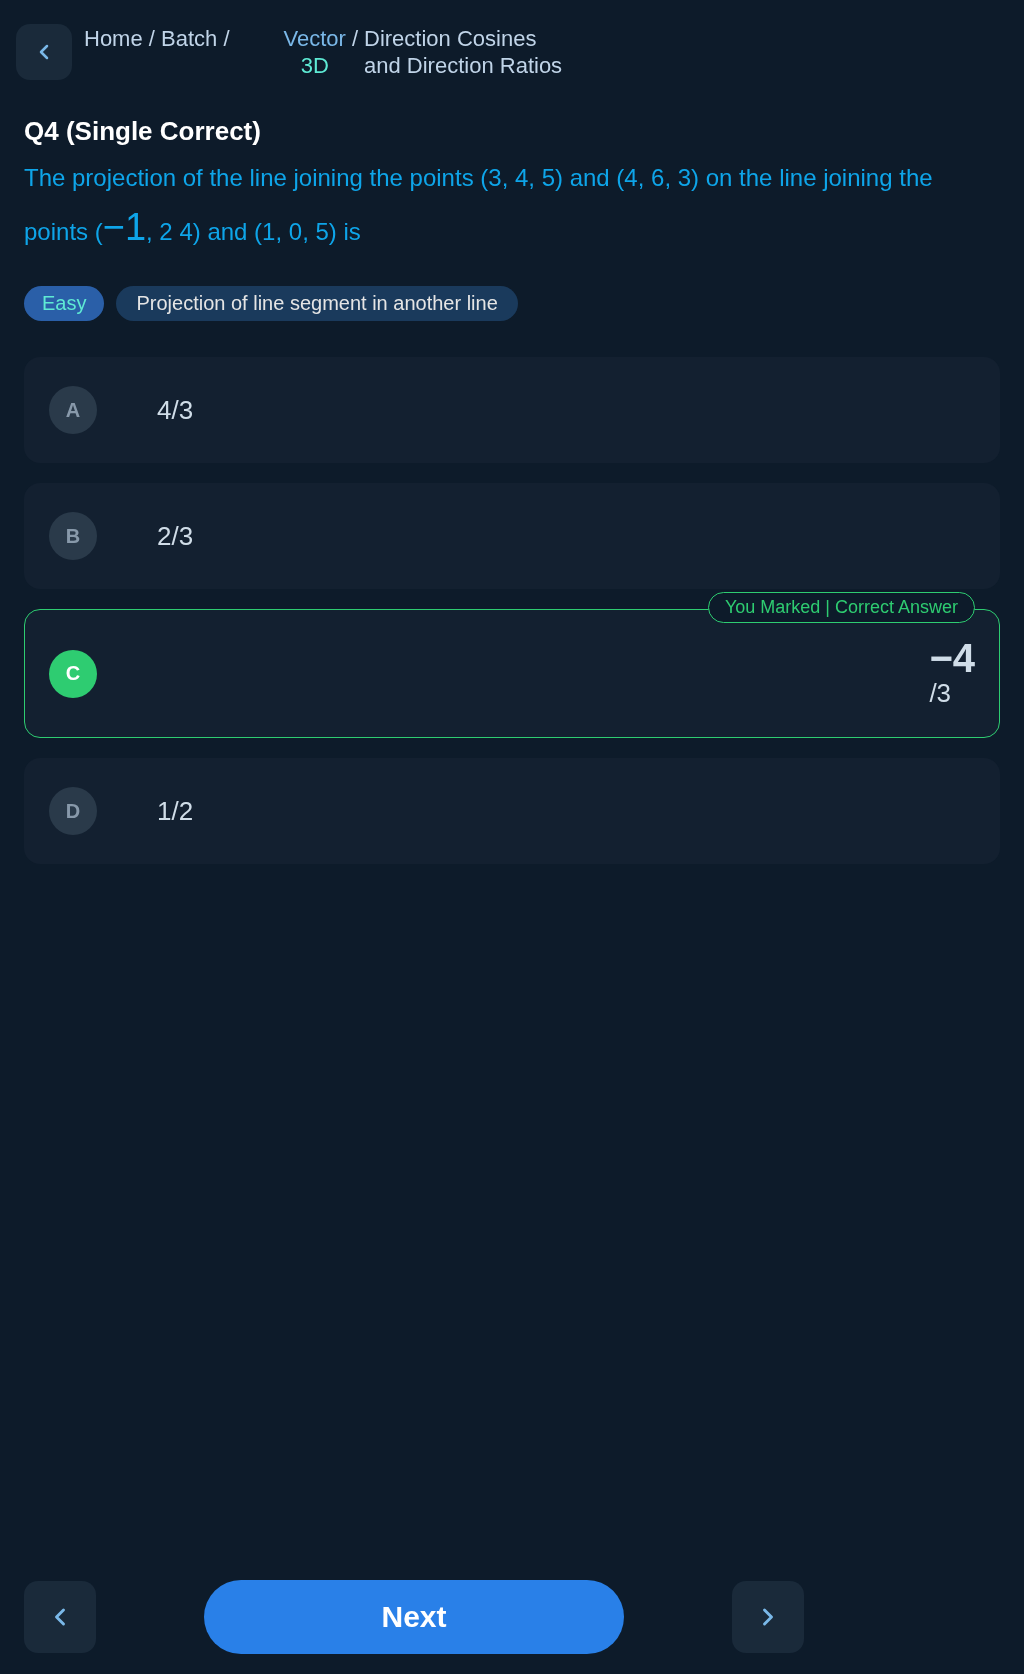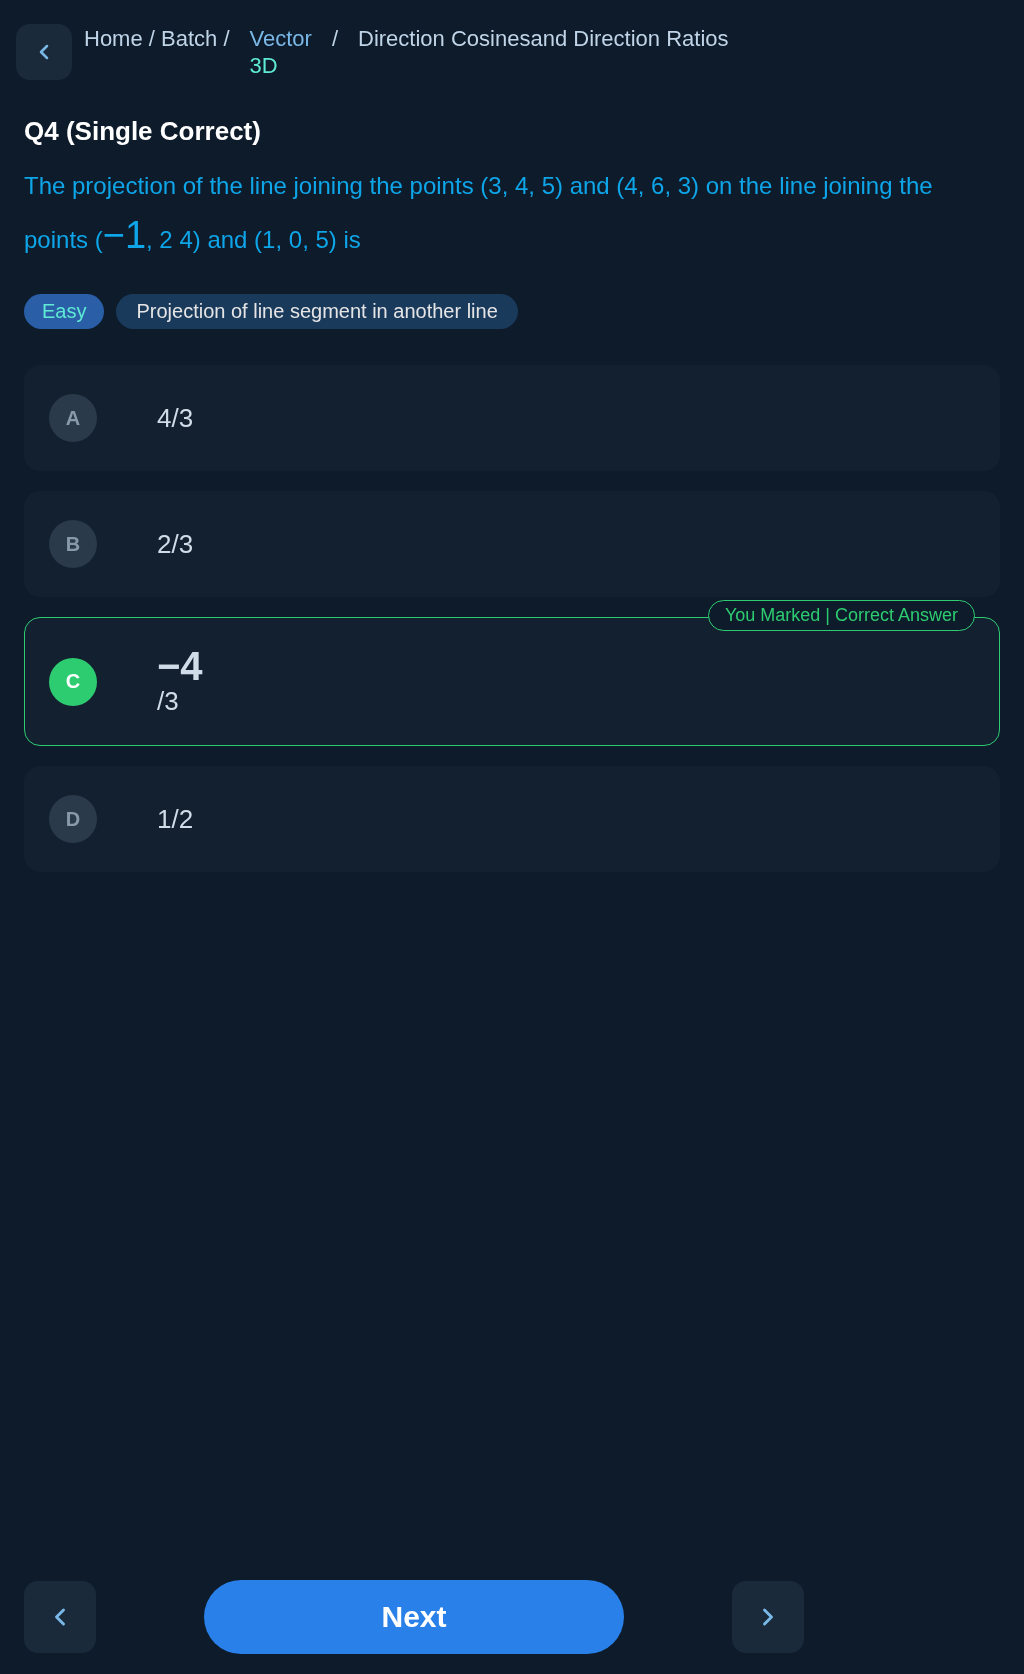--- a/index.html
+++ b/index.html
@@ -55,21 +55,21 @@
     }
 
     .content {
       padding: 20px 24px;
     }
 
     .question-label {
       font-size: 26px;
       font-weight: 700;
       color: #ffffff;
-      margin-bottom: 20px;
+      margin-bottom: 12px;
     }
 
     .question-text {
       font-size: 24px;
       color: #0ea5e9;
       line-height: 1.6;
       margin-bottom: 28px;
     }
 
     .question-text .large-char {
@@ -109,20 +109,21 @@
       margin-bottom: 20px;
       display: flex;
       align-items: center;
       gap: 20px;
       position: relative;
       border: 1.5px solid transparent;
     }
 
     .option-card.correct {
       border-color: #2ecc71;
+      justify-content: space-between;
     }
 
     .correct-badge {
       position: absolute;
       top: -18px;
       right: 24px;
       background: #0d1b2a;
       border: 1.5px solid #2ecc71;
       color: #2ecc71;
       padding: 4px 16px;
@@ -220,28 +221,28 @@
 </head>
 <body>
 
 <div class="header">
   <button class="back-btn">
     <svg viewBox="0 0 24 24">
         <polyline points="15 18 9 12 15 6"></polyline>
       </svg>
   </button>
   <div class="breadcrumb">
-    <div style="display:flex; align-items:baseline; gap:20px; flex-wrap:wrap;">
+    <div style="display:flex; align-items:baseline; gap:6px; flex-wrap:wrap;">
       <span>Home / Batch /</span>
-      <span style="display:inline-flex; flex-direction:column; line-height:1.2;">
+      <span style="display:inline-flex; flex-direction:column; align-items:center; line-height:1.2;margin-left:48px;">
         <span style="color:#7ab8e8;">Vector</span>
         <span style="color:#5eead4;">3D</span>
       </span>
       <span>/</span>
-      <span style="display:inline-flex; flex-direction:row; align-items:flex-start; line-height:1.2;">
+      <span style="display:inline-flex; flex-direction:column; align-items:flex-start; line-height:1.2;">
         <span>Direction Cosines</span>
         <span>and Direction Ratios</span>
       </span>
     </div>
   </div>
 </div>
 
 <div class="content">
 
   <div class="question-label">Q4 (Single Correct)</div>

